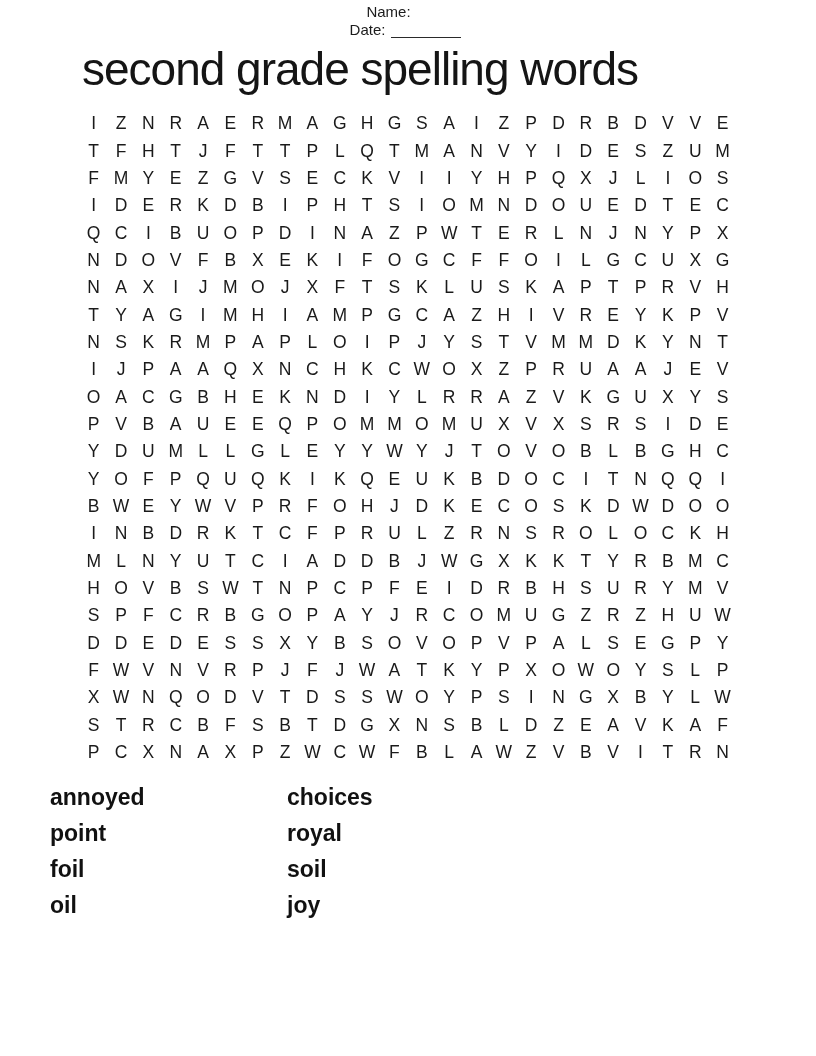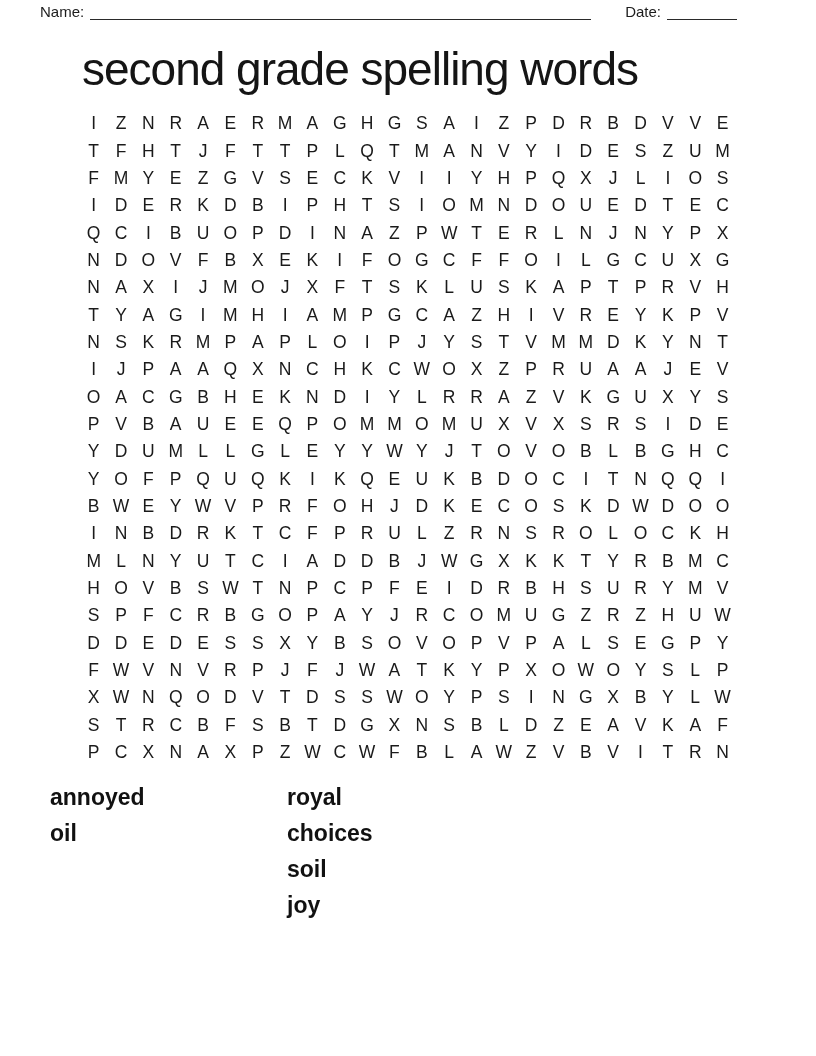--- a/index.html
+++ b/index.html
@@ -16,20 +16,21 @@
     
     .topline {
       position: absolute;
       left: 40px;
       right: 79px;
       top: 3px;
       display: flex;
       align-items: center;
       font-size: 15px;
       line-height: 17px;
+      flex-direction: column;
     }
     .topline .lbl { white-space: nowrap; }
     .rule {
       display: inline-block;
       height: 15px;
       border-bottom: 1.5px solid #2a2a2a;
     }
     .rule.name-rule { flex: 1; margin-left: 6px; }
     .date-group { margin-left: 34px; display: flex; align-items: flex-end; }
     .rule.date-rule { width: 70px; margin-left: 6px; }
@@ -672,23 +673,25 @@
       <span>V</span>
       <span>I</span>
       <span>T</span>
       <span>R</span>
       <span>N</span>
     </div>
 
   <div class="words">
     <div class="word-col c0">
       <div class="word">annoyed</div>
+      <div class="word">point</div>
+      <div class="word">foil</div>
       <div class="word">oil</div>
     </div>
     <div class="word-col c1">
+      <div class="word">choices</div>
       <div class="word">royal</div>
-      <div class="word">choices</div>
       <div class="word">soil</div>
       <div class="word">joy</div>
     </div>
   </div>
 
 </div>
 
 </body></html>

